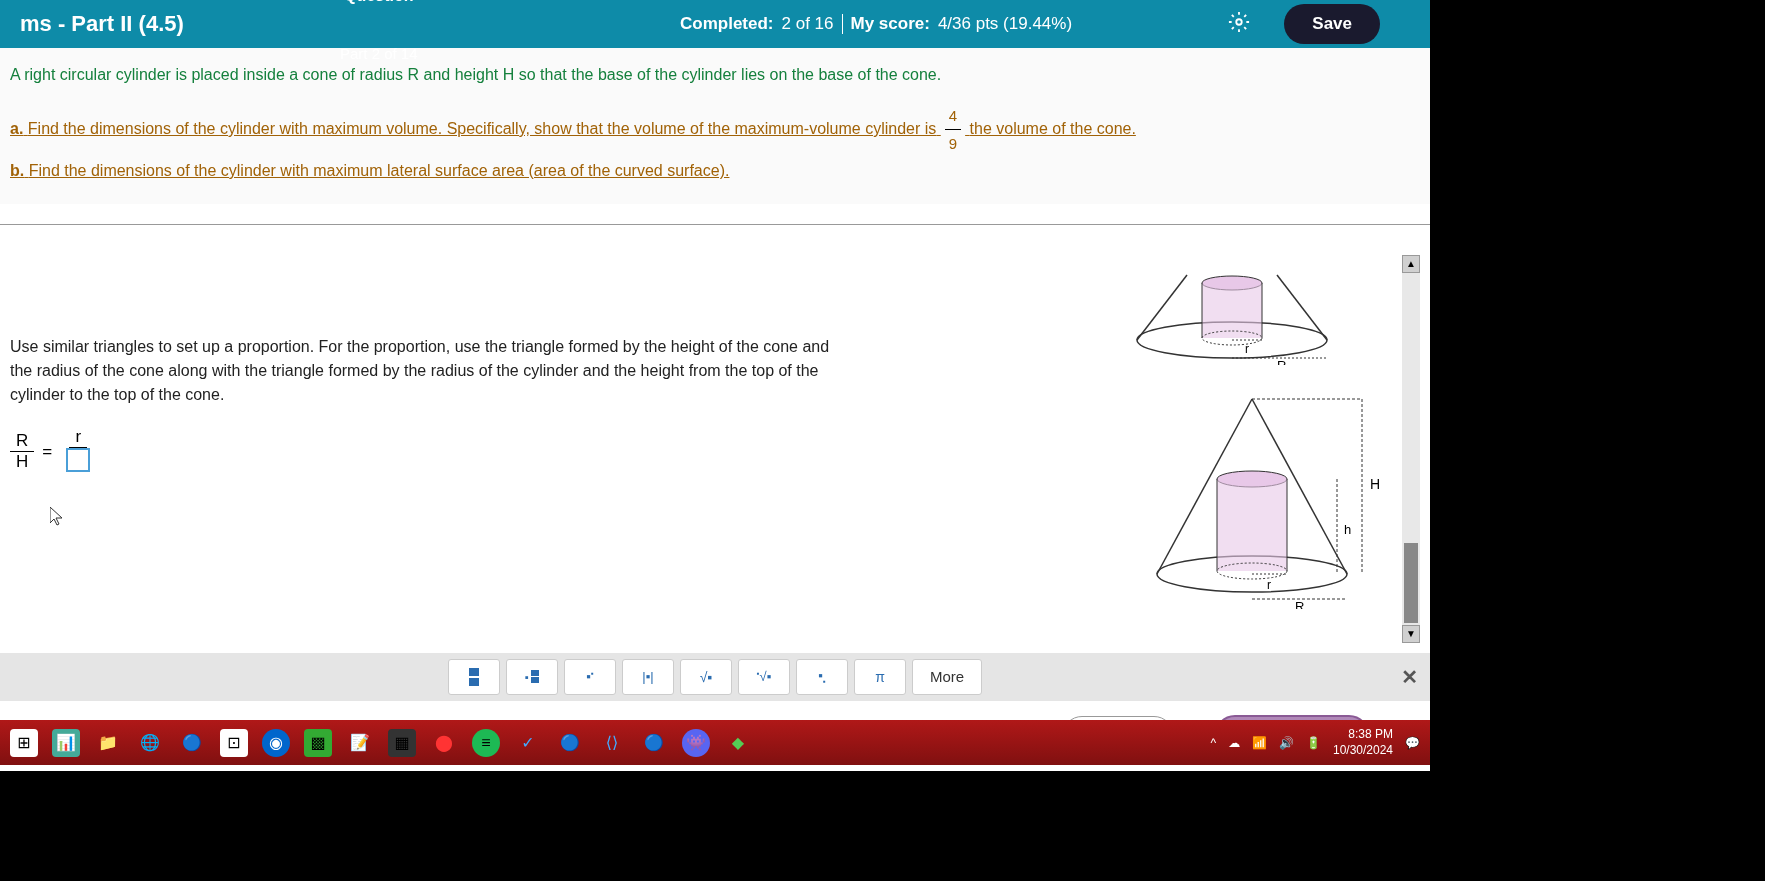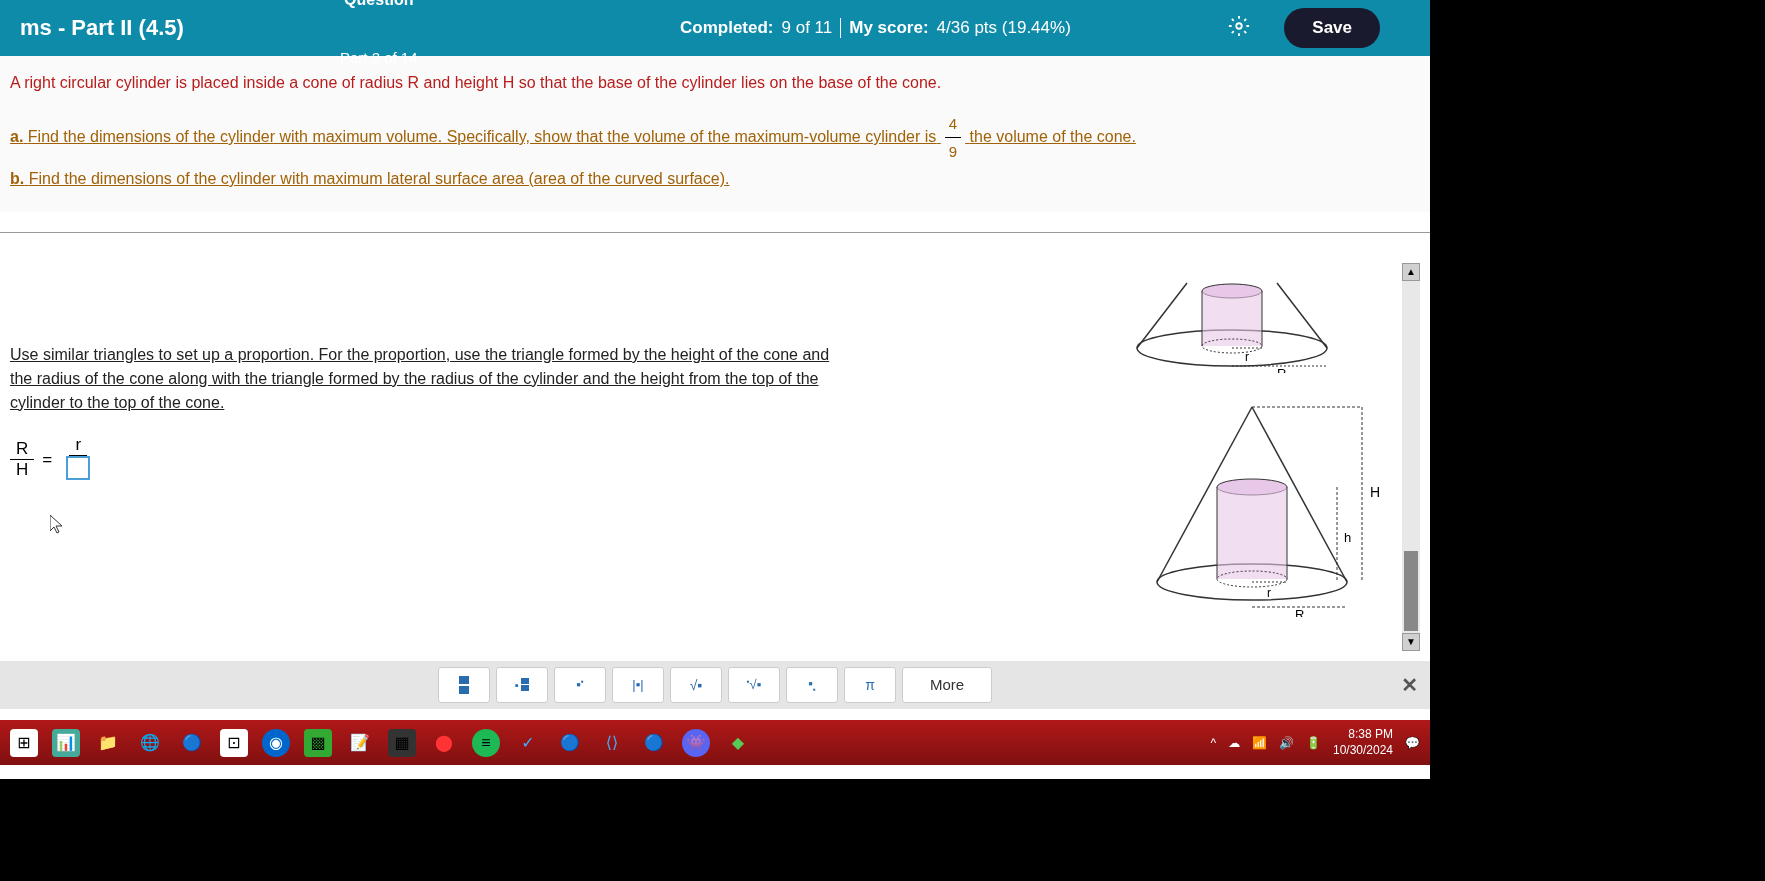--- a/index.html
+++ b/index.html
@@ -1,54 +1,54 @@
 <!DOCTYPE html>
 <html><head>
 <meta charset="utf-8">
 <style>
 * { margin: 0; padding: 0; box-sizing: border-box; }
 body { font-family: Arial, sans-serif; background: #000; width: 1765px; height: 881px; overflow: hidden; position: relative; }
 .app { width: 1430px; height: 720px; background: #fff; position: relative; }
-.header { background: #0e8ba8; color: #fff; height: 56px; display: flex; align-items: center; padding: 0 20px; position: relative; }
+.header { background: #0e8ba8; color: #fff; height: 48px; display: flex; align-items: center; padding: 0 20px; position: relative; }
 .header-left { font-size: 22px; font-weight: bold; }
 .header-center { position: absolute; left: 340px; text-align: center; }
 .header-center .q { font-size: 16px; font-weight: bold; }
 .header-center .p { font-size: 15px; margin-top: 40px; }
 .header-right { position: absolute; left: 680px; font-size: 17px; display: flex; align-items: center; gap: 8px; }
 .header-right b { font-weight: bold; text-align: right; }
 .divider-v { width: 1px; height: 20px; background: #fff; }
 .gear { position: absolute; right: 180px; cursor: pointer; }
 .save-btn { position: absolute; right: 50px; background: #1a1a2e; color: #fff; border: none; padding: 10px 28px; border-radius: 22px; font-size: 17px; font-weight: bold; cursor: pointer; }
 .content { padding: 18px 10px; background: #fafafa; }
-.intro { font-size: 16px; color: #b91c1c; margin-bottom: 18px; }
+.intro { font-size: 16px; color: #15803d; margin-bottom: 18px; }
 .parts { font-size: 16px; color: #a16207; line-height: 1.8; text-decoration: underline; }
 .parts .frac { display: inline-flex; flex-direction: column; align-items: center; vertical-align: middle; font-size: 15px; margin: 0 4px; }
 .parts .frac .n { border-bottom: 1px solid #000; padding: 0 4px; }
 .parts .frac .d { padding: 0 4px; }
 .hr-dots { margin: 20px 0; border: none; border-top: 1px solid #999; position: relative; }
 .hr-dots::after { content: "• • •"; position: absolute; left: 50%; top: -10px; transform: translateX(-50%); background: #fff; padding: 0 10px; color: #666; border: 1px solid #999; border-radius: 10px; font-size: 10px; letter-spacing: 2px; }
 .workarea { display: flex; padding: 10px; min-height: 330px; }
 .left-work { flex: 1; padding-top: 80px; }
-.instruction { font-size: 16px; color: #222; max-width: 820px; line-height: 1.5; text-decoration: underline; }
+.instruction { font-size: 16px; color: #222; max-width: 820px; line-height: 1.5; }
 .equation { margin-top: 20px; display: flex; align-items: center; gap: 8px; font-size: 17px; }
 .efrac { display: inline-flex; flex-direction: column; align-items: center; }
 .efrac .n { border-bottom: 1px solid #000; padding: 0 6px; }
 .efrac .d { padding: 0 6px; }
 .input-box { width: 24px; height: 24px; border: 2px solid #4a9fd8; background: #fff; display: inline-block; }
 .cursor-arrow { margin-top: 30px; margin-left: 40px; color: #555; }
 .figures { width: 280px; padding: 10px; }
 .fig { margin-bottom: 20px; }
 .scrollbar { width: 18px; background: #e8e8e8; display: flex; flex-direction: column; }
 .scroll-btn { height: 18px; background: #d0d0d0; border: 1px solid #999; font-size: 10px; text-align: center; line-height: 16px; cursor: pointer; }
 .scroll-thumb { flex: 0 0 80px; background: #888; margin: 2px; }
 .scroll-track { flex: 1; }
 .toolbar-wrap { position: relative; }
 .toolbar { background: #e5e5e5; height: 48px; display: flex; align-items: center; justify-content: center; gap: 6px; padding: 0 10px; }
 .tool-btn { width: 52px; height: 36px; background: #fff; border: 1px solid #ccc; border-radius: 3px; display: flex; align-items: center; justify-content: center; font-size: 14px; cursor: pointer; color: #2a6cb0; }
-.tool-btn.more { width: 90px; color: #333; font-size: 15px; }
+.tool-btn.more { width: 70px; color: #333; font-size: 15px; }
 .close-x { position: absolute; right: 12px; top: 12px; font-size: 20px; font-weight: bold; color: #555; cursor: pointer; }
 .footer { height: 70px; display: flex; align-items: center; justify-content: flex-end; gap: 40px; padding-right: 60px; background: #fff; }
 .clear-btn { background: #fff; border: 1px solid #999; padding: 10px 26px; border-radius: 22px; font-size: 16px; cursor: pointer; }
 .check-btn { background: #b088b8; color: #fff; border: 2px solid #8a5a95; padding: 10px 22px; border-radius: 22px; font-size: 16px; font-weight: bold; cursor: pointer; }
 .taskbar { position: absolute; top: 720px; left: 0; width: 1430px; height: 45px; background: linear-gradient(#b01818, #801010); display: flex; align-items: center; padding: 0 10px; }
 .taskbar-icons { display: flex; gap: 14px; align-items: center; }
 .tb-icon { width: 28px; height: 28px; border-radius: 4px; display: flex; align-items: center; justify-content: center; font-size: 16px; cursor: pointer; }
 .taskbar-right { margin-left: auto; display: flex; align-items: center; gap: 12px; color: #fff; font-size: 12px; }
 .clock { text-align: right; line-height: 1.3; }
 </style>
@@ -57,21 +57,21 @@
 
 <div class="app">
   <div class="header">
     <div class="header-left">ms - Part II (4.5)</div>
     <div class="header-center">
       <div class="q">Question</div>
       <div class="p">Part 2 of 14</div>
     </div>
     <div class="header-right">
       <b>Completed:</b>
-      <span>9 of 11</span>
+      <span>2 of 16</span>
       <span class="divider-v"></span>
       <b>My score:</b>
       <span>4/36 pts (19.44%)</span>
     </div>
     <span class="gear">
       <svg width="22" height="22" viewBox="0 0 24 24" fill="none" stroke="#fff" stroke-width="2">
           <circle cx="12" cy="12" r="3"></circle>
           <path d="M12 1v3m0 16v3M4.2 4.2l2.1 2.1m11.4 11.4l2.1 2.1M1 12h3m16 0h3M4.2 19.8l2.1-2.1m11.4-11.4l2.1-2.1"></path>
         </svg>
     </span>

